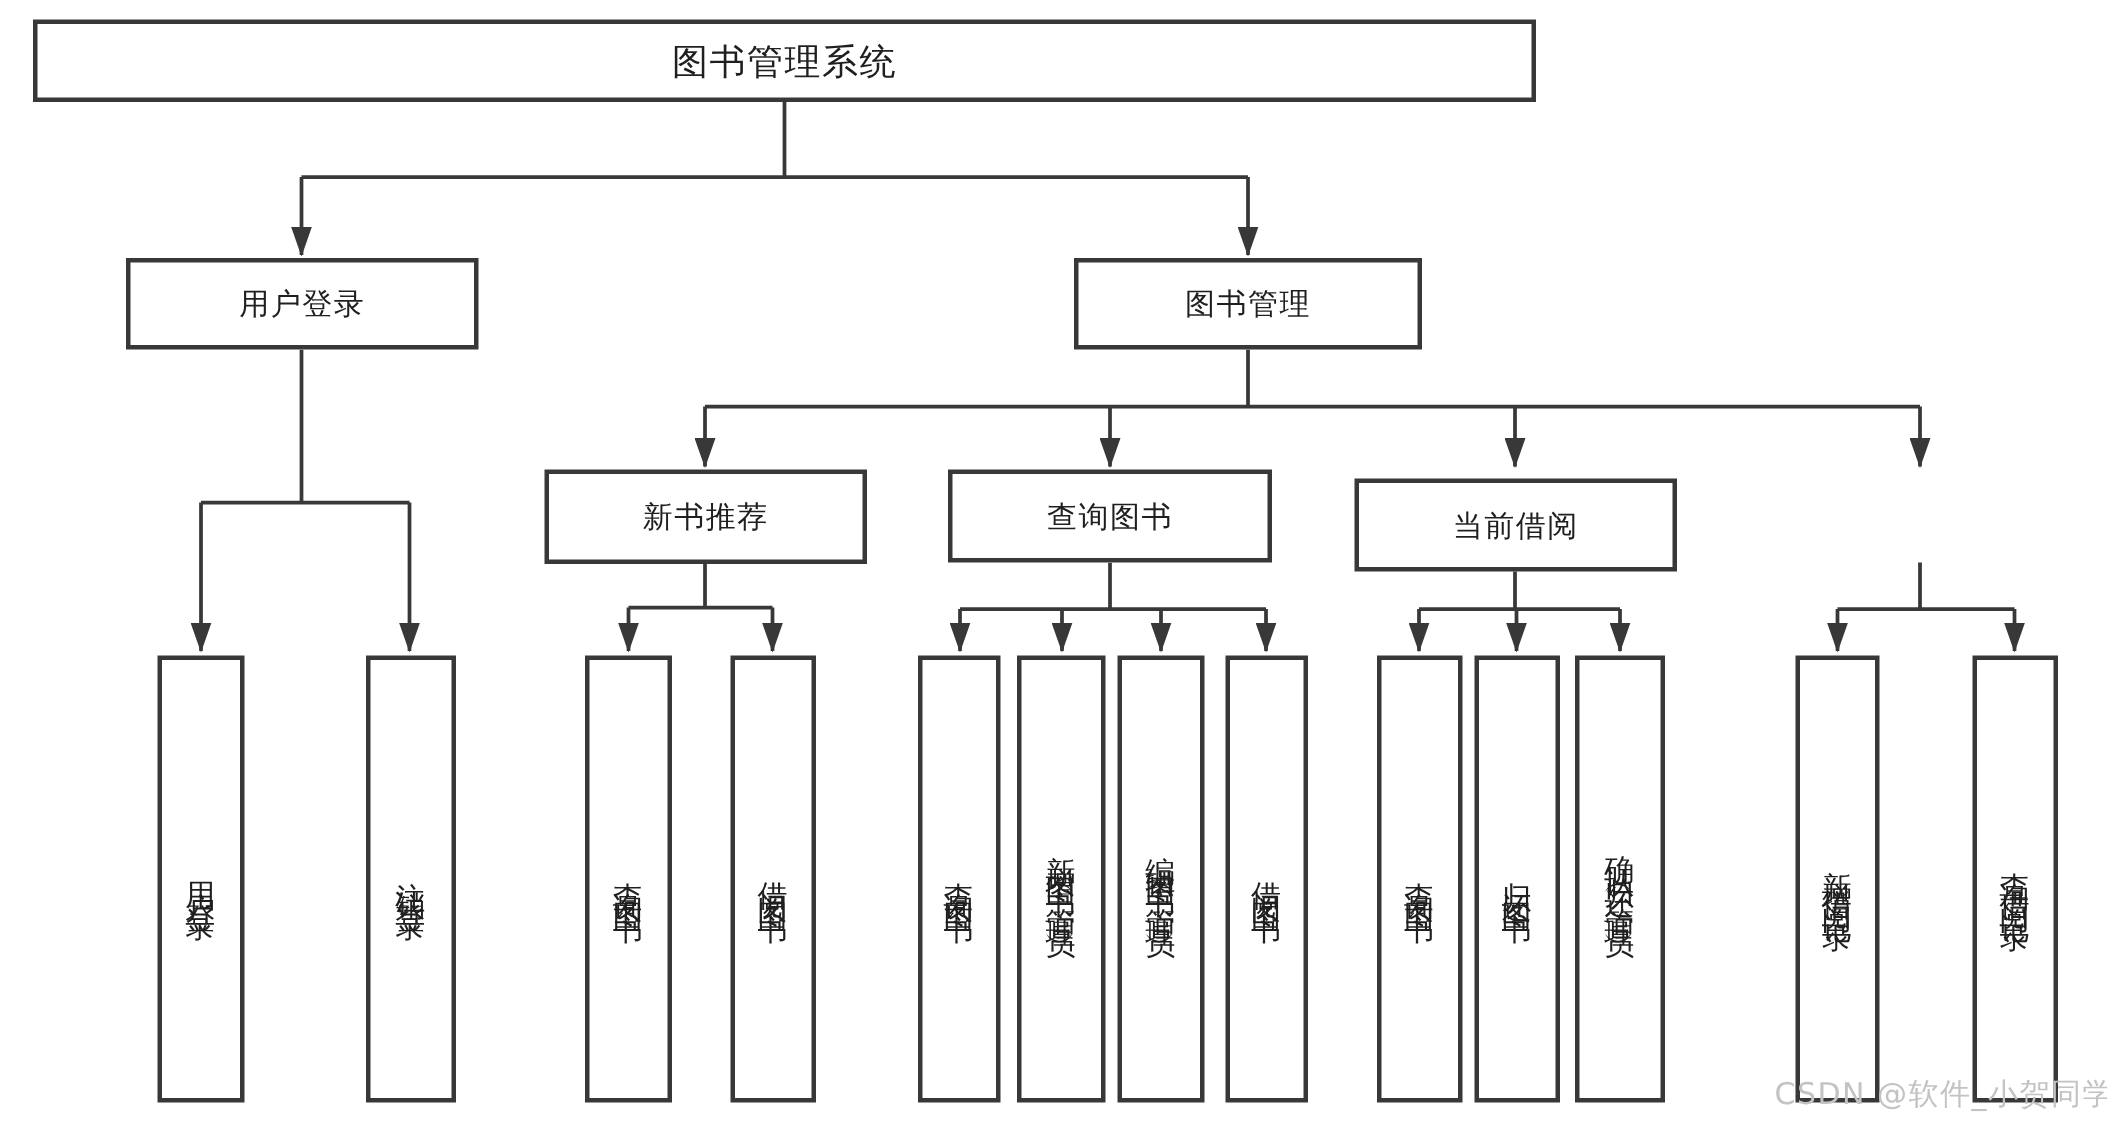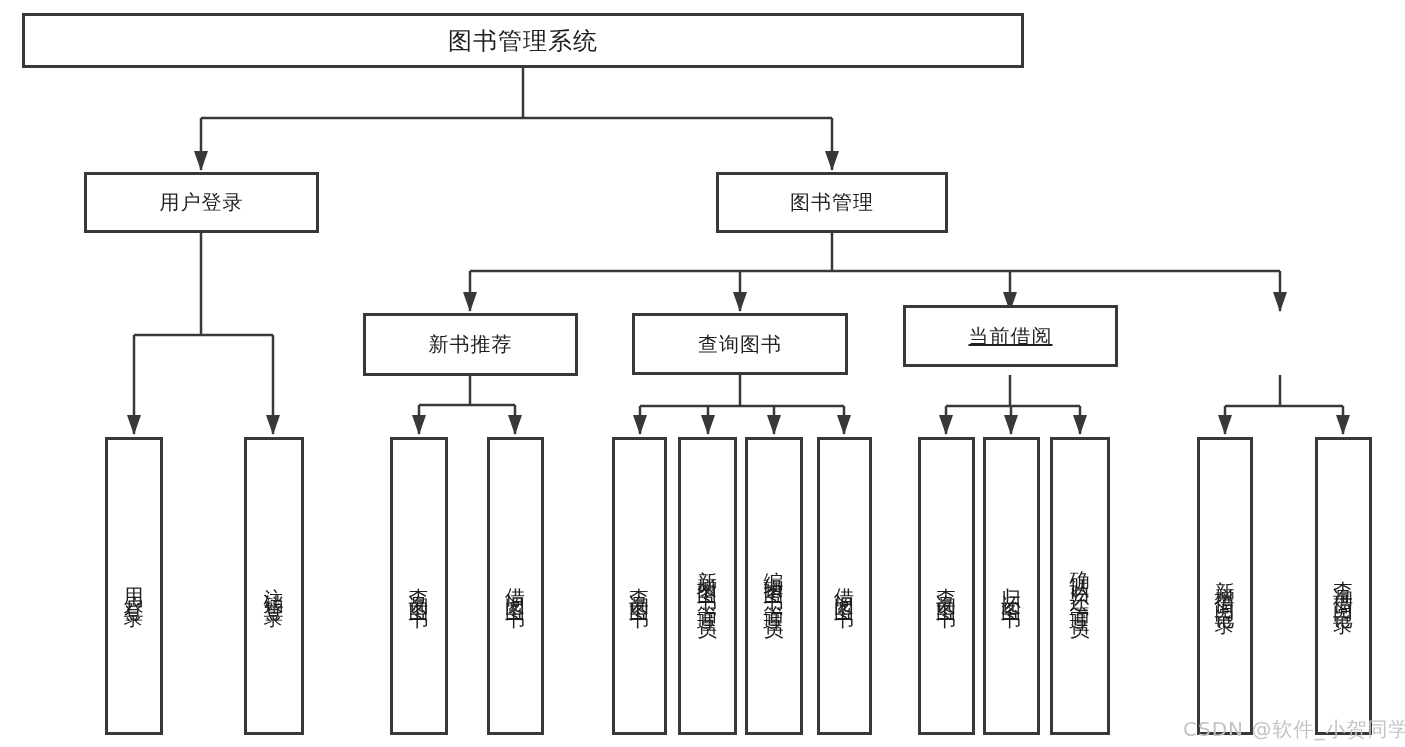--- a/index.html
+++ b/index.html
@@ -35,21 +35,21 @@
     line-height:1;
   }
   
   .n-root{left:22px;top:13px;width:1002px;height:55px;}
   
   .n-userlogin{left:84px;top:172px;width:235px;height:61px;}
   .n-bookmgmt{left:716px;top:172px;width:232px;height:61px;}
   
   .n-newbooks{left:363px;top:313px;width:215px;height:63px;}
   .n-bookborrow{left:632px;top:313px;width:216px;height:62px;}
-  .n-currentborrow{left:903px;top:305px;width:215px;height:62px;text-decoration:underline;}
+  .n-currentborrow{left:903px;top:319px;width:215px;height:62px;}
   .n-borrowrecords{left:1172px;top:313px;width:216px;height:62px;}
   
   .lf-1a{left:105px;width:58px;}
   .lf-1b{left:244px;width:60px;}
   
   .lf-2a{left:390px;width:58px;}
   .lf-2b{left:487px;width:57px;}
   
   .lf-3a{left:612px;width:55px;}
   .lf-3b{left:678px;width:59px;}

